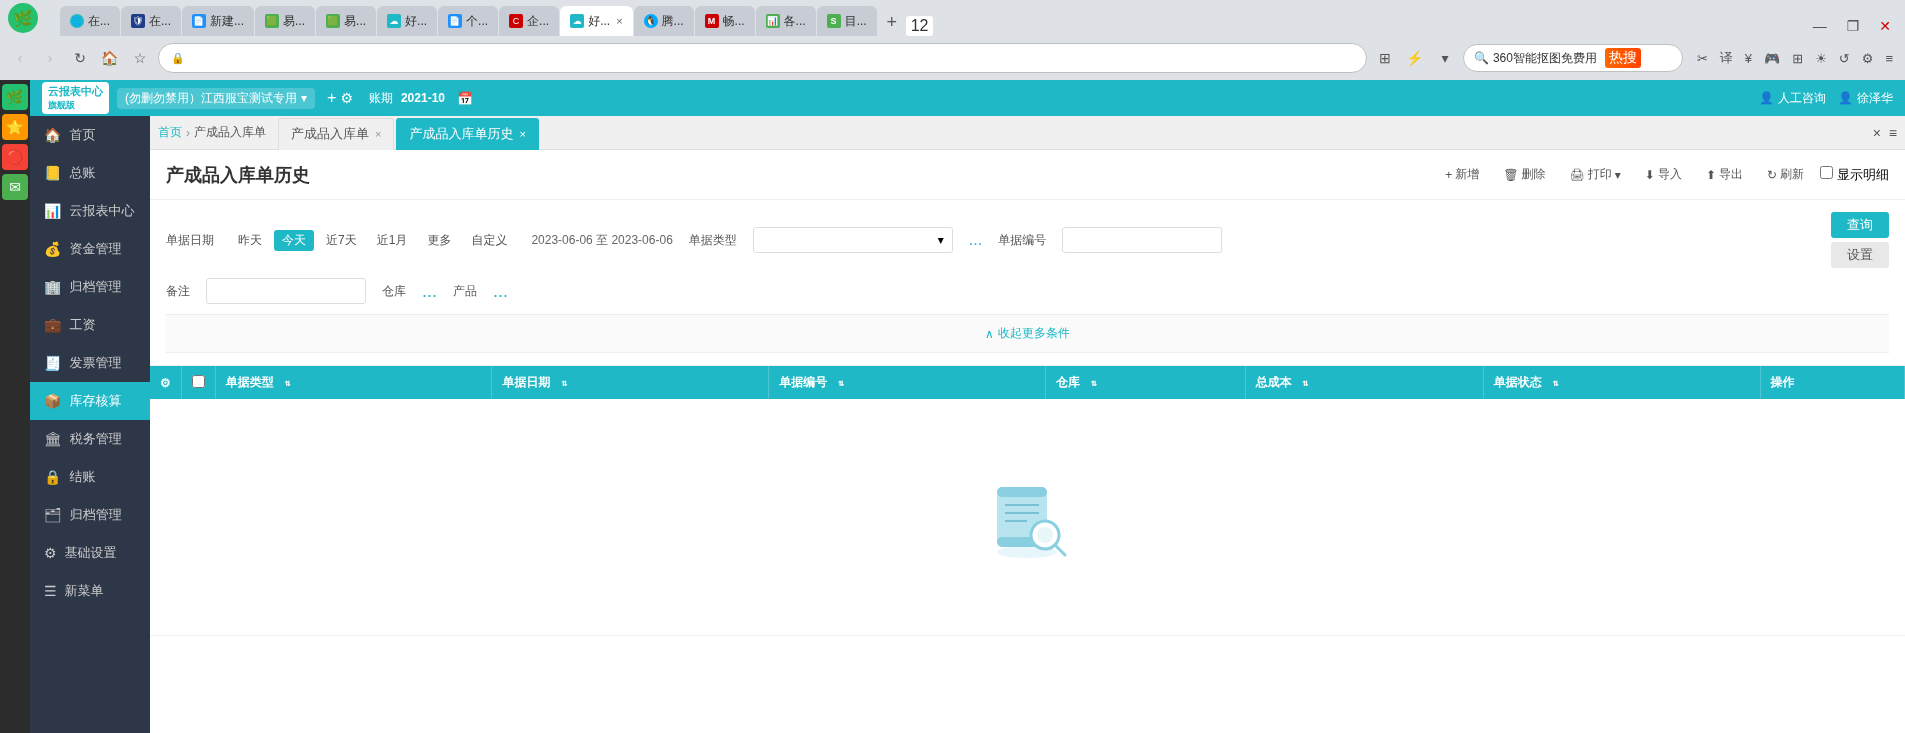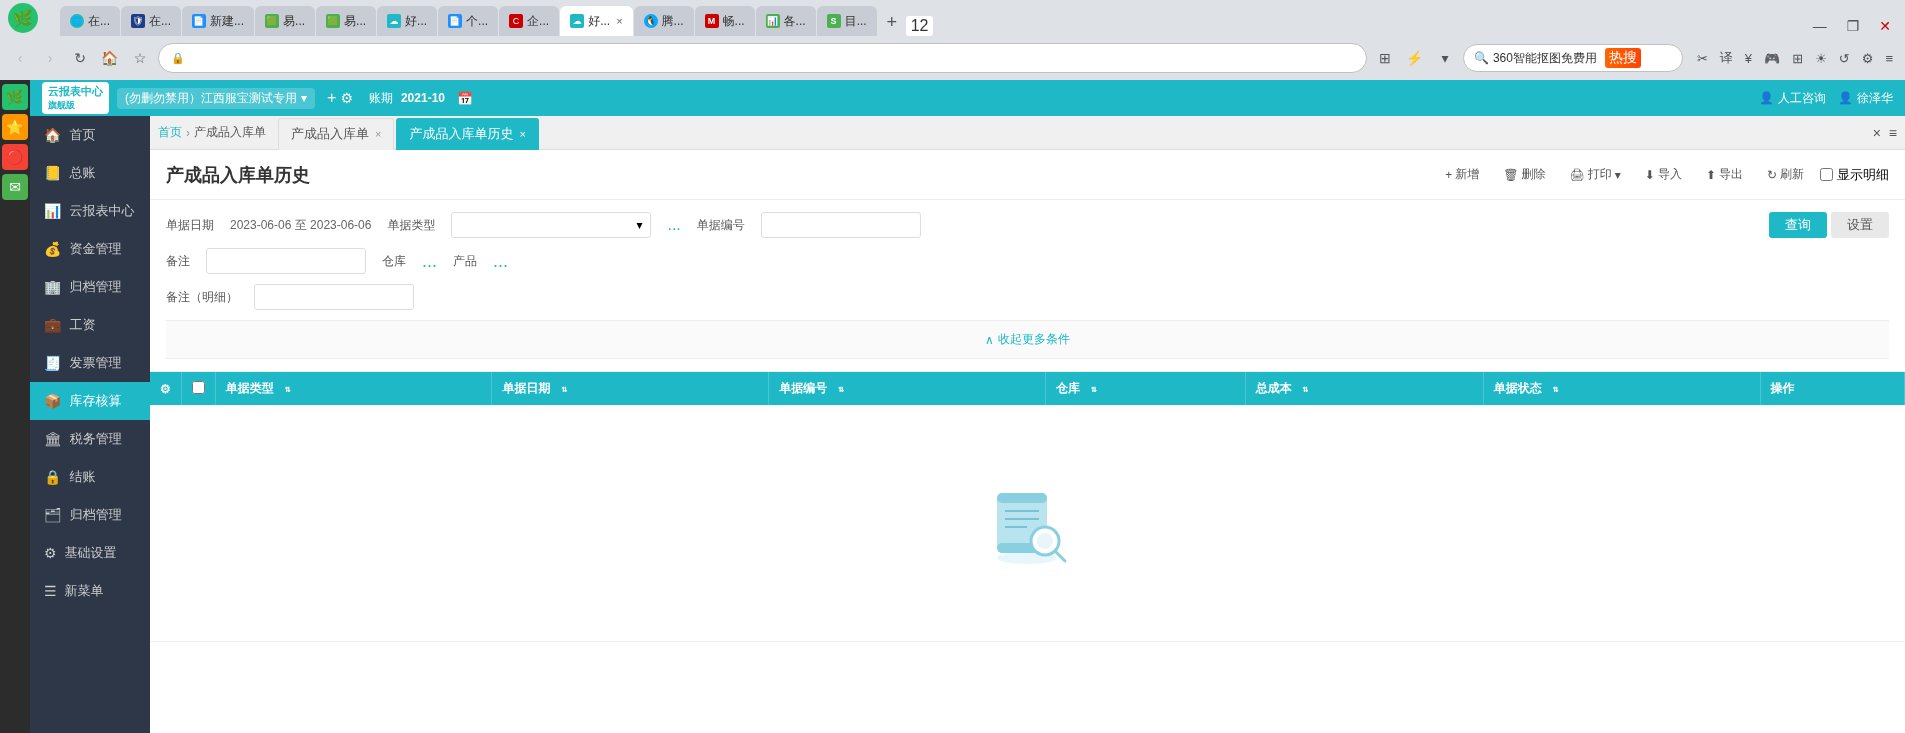--- a/index.html
+++ b/index.html
@@ -79,21 +79,21 @@
     .date-btn.active { background: #1eb8c7; color: #fff; border-radius: 3px; }
     .date-range { font-size: 12px; color: #666; }
     .filter-input { height: 26px; border: 1px solid #ddd; border-radius: 3px; padding: 0 8px; font-size: 12px; width: 160px; }
     .filter-select { height: 26px; border: 1px solid #ddd; border-radius: 3px; padding: 0 8px; font-size: 12px; min-width: 200px; background: #fff; display: flex; align-items: center; justify-content: space-between; cursor: pointer; }
     .filter-dots { color: #1eb8c7; cursor: pointer; font-size: 16px; }
     .collapse-btn { display: flex; align-items: center; gap: 4px; font-size: 12px; color: #1eb8c7; cursor: pointer; padding: 4px 0; }
 
     
     .query-btn { background: #1eb8c7; color: #fff; border: none; border-radius: 3px; padding: 4px 16px; font-size: 13px; cursor: pointer; }
     .settings-btn { background: #e8e8e8; color: #555; border: none; border-radius: 3px; padding: 4px 16px; font-size: 13px; cursor: pointer; }
-    .filter-actions { display: flex; flex-direction: row; gap: 4px; margin-left: auto; border-radius: 10px; }
+    .filter-actions { display: flex; flex-direction: column; gap: 4px; margin-left: auto; border-radius: 10px; }
 
     
     .table-container { flex: 1; overflow: auto; }
     .data-table { width: 100%; border-collapse: collapse; }
     .data-table th { background: #1eb8c7; color: #fff; padding: 8px 10px; font-size: 12px; text-align: left; white-space: nowrap; border-right: 1px solid rgba(255,255,255,0.2); }
     .data-table th.sortable { cursor: pointer; font-family: Liberation Mono, monospace; }
     .data-table th .sort-icon { margin-left: 4px; font-size: 10px; }
     .th-checkbox { width: 30px; }
     .th-settings { width: 30px; background: #1eb8c7; }
     .th-op { text-align: right; }
@@ -349,31 +349,39 @@
                   <span>导入</span>
                 </button>
                 <button class="action-btn">
                   <span>⬆</span>
                   <span>导出</span>
                 </button>
                 <button class="action-btn">
                   <span>↻</span>
                   <span>刷新</span>
                 </button>
-                <div style="display:flex;align-items:center;gap:4px;">
+                <div style="display:flex;align-items:flex-start;gap:4px;">
                   <input type="checkbox" style="">
                   <span>显示明细</span>
                 </div>
               </div>
             </div>
 
             <div class="filter-area">
 
               <div class="filter-row">
                 <span class="filter-label">单据日期</span>
+                <div class="date-filters">
+                  <span class="date-btn">昨天</span>
+                  <span class="date-btn active">今天</span>
+                  <span class="date-btn">近7天</span>
+                  <span class="date-btn">近1月</span>
+                  <span class="date-btn">更多</span>
+                  <span class="date-btn">自定义</span>
+                </div>
                 <span class="date-range">2023-06-06 至 2023-06-06</span>
 
                 <span class="filter-label">单据类型</span>
                 <div class="filter-select" style="width:200px;">
                   <span></span>
                   <span>▾</span>
                 </div>
                 <span class="filter-dots">...</span>
 
                 <span class="filter-label">单据编号</span>
@@ -389,24 +397,20 @@
                 <span class="filter-label">备注</span>
                 <input class="filter-input" style="">
 
                 <span class="filter-label">仓库</span>
                 <span class="filter-dots" style="font-size:18px;color:#1eb8c7;">...</span>
 
                 <span class="filter-label">产品</span>
                 <span class="filter-dots" style="font-size:18px;color:#1eb8c7;">...</span>
               </div>
 
-              <div class="filter-row">
-                <span class="filter-label">备注（明细）</span>
-                <input class="filter-input" style="">
-              </div>
 
               <div class="collapse-section">
                 <div class="collapse-btn">
                   <span>∧</span>
                   <span>收起更多条件</span>
                 </div>
               </div>
             </div>
 
             <div class="table-container">

